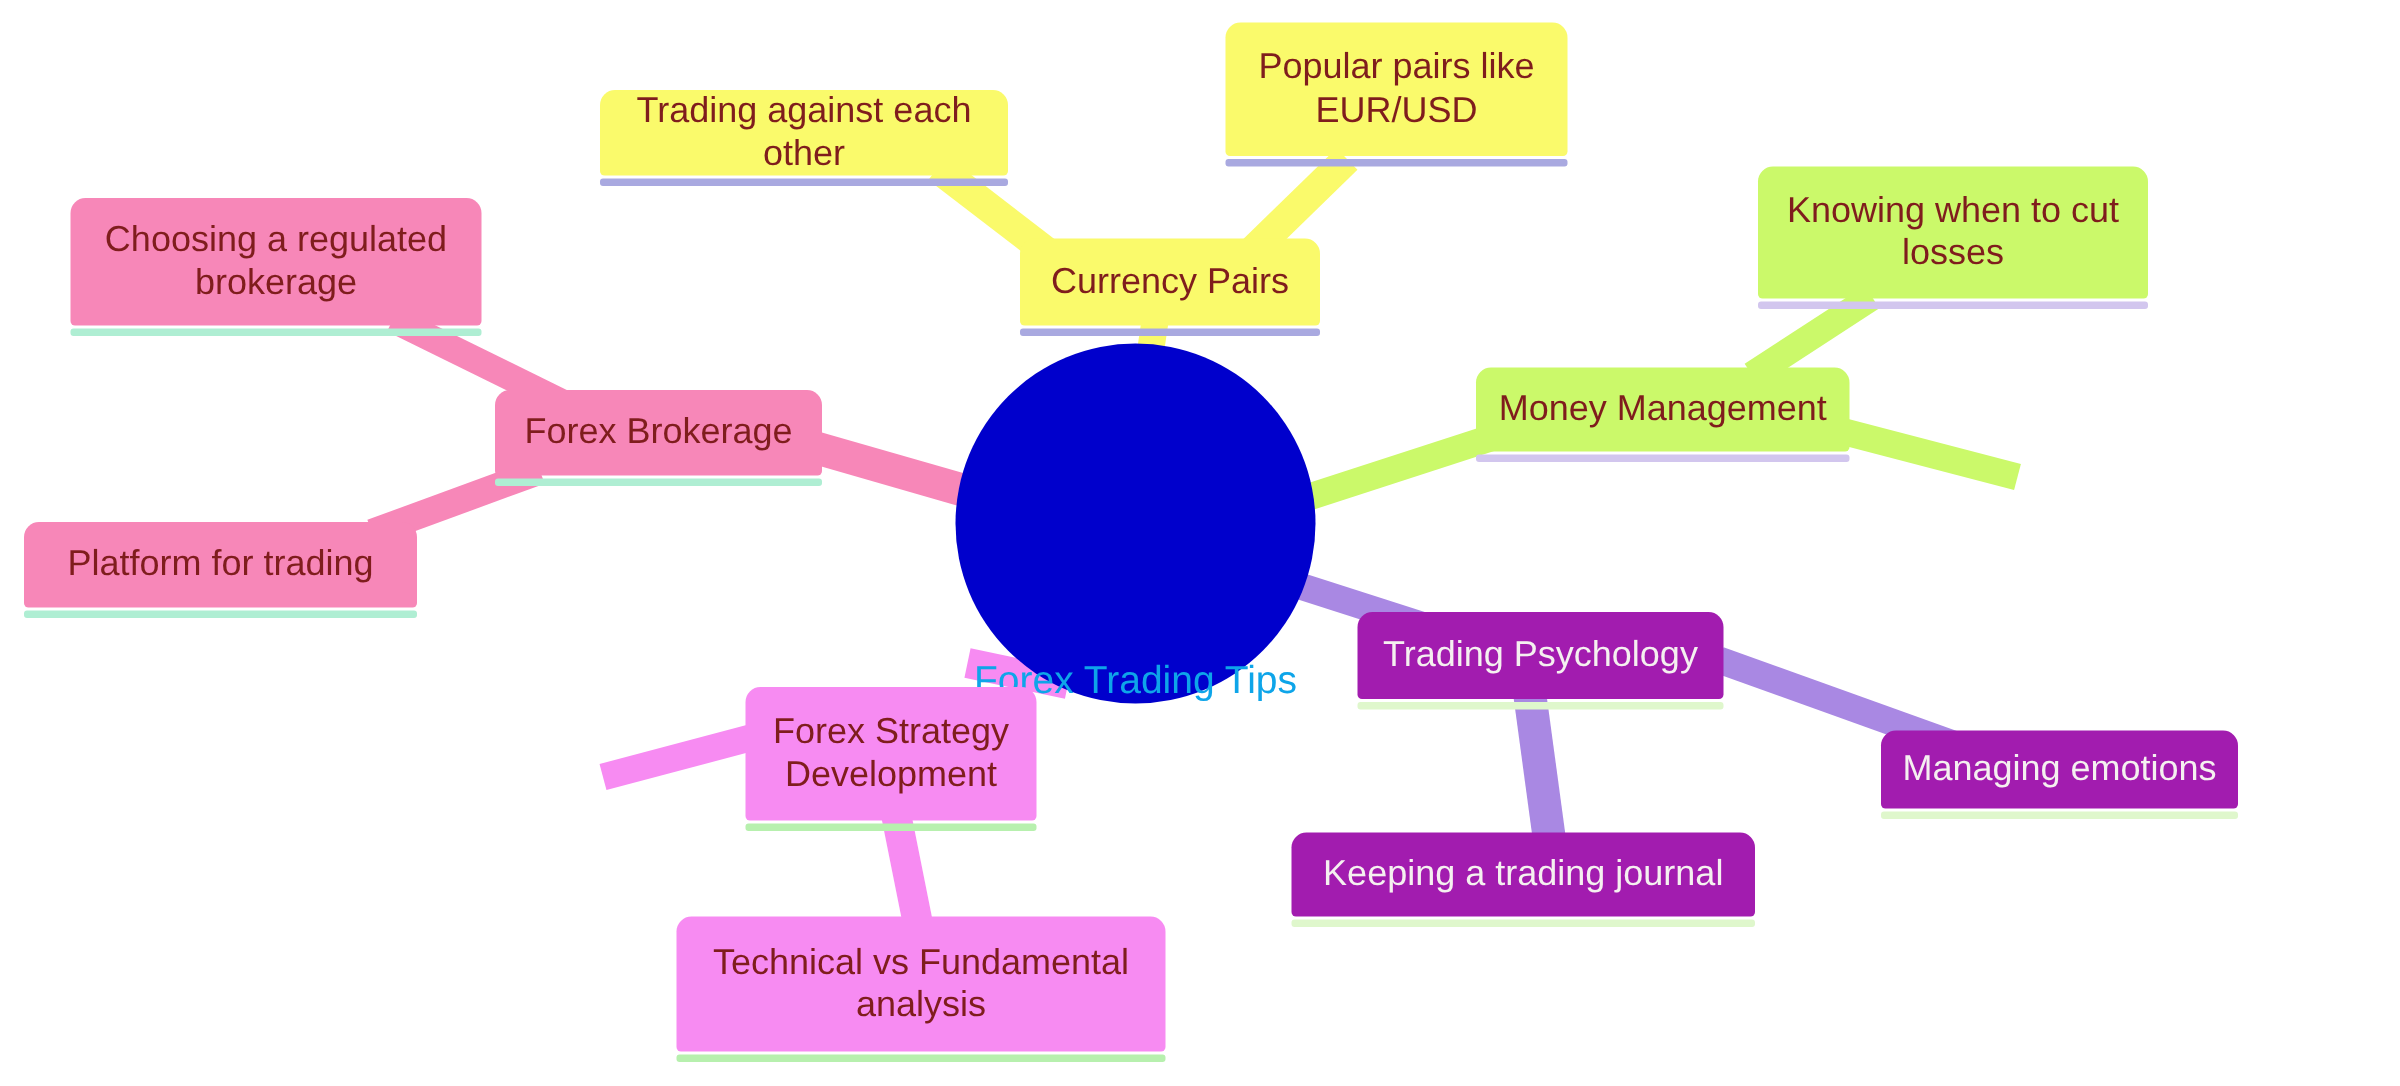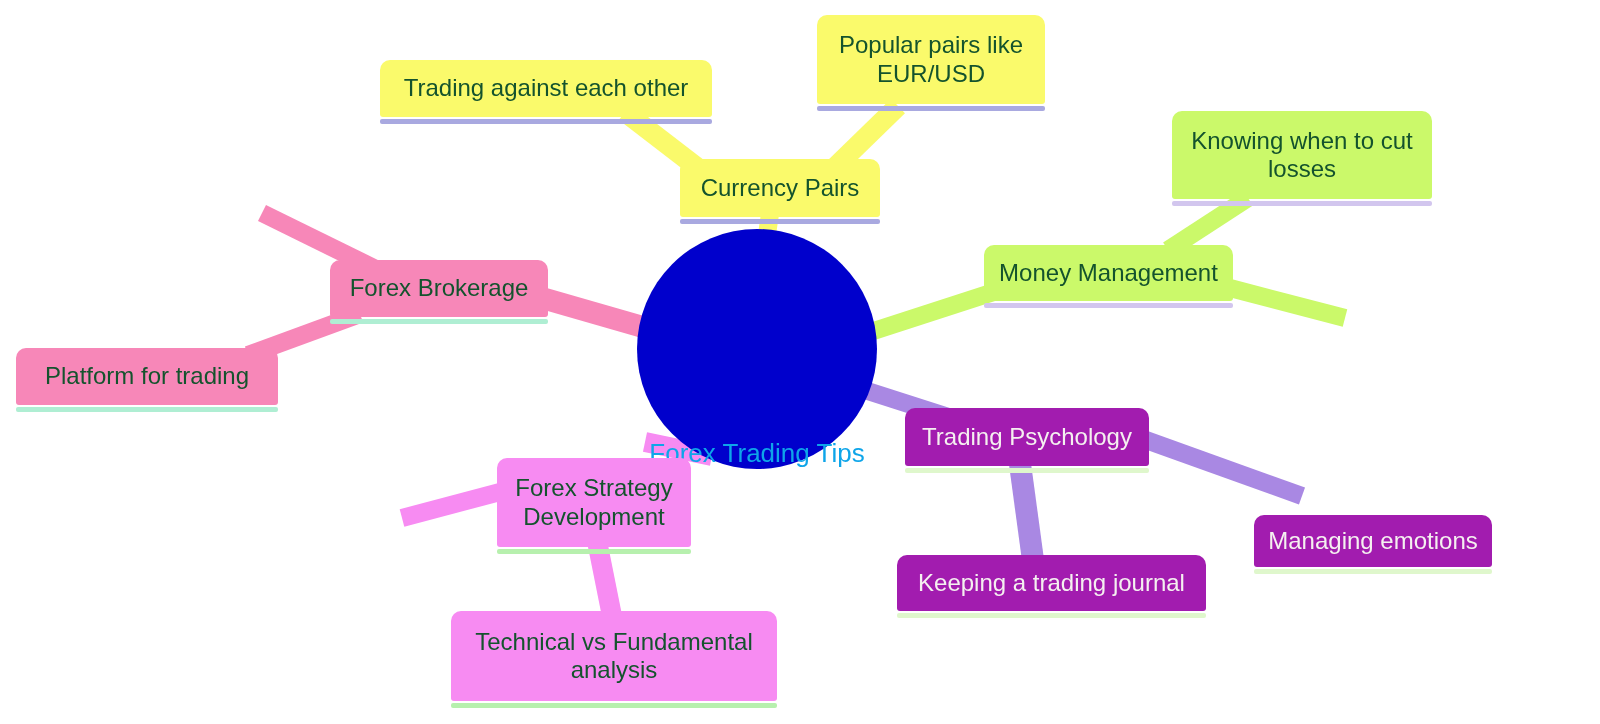--- a/index.html
+++ b/index.html
@@ -9,21 +9,21 @@
     background:#ffffff;
     overflow:hidden;
     font-family:"Liberation Sans","DejaVu Sans",sans-serif;
   }
   #links{position:absolute;left:0;top:0;width:1600px;height:724px;}
   .node{
     position:absolute;
     display:flex;align-items:center;justify-content:center;
     text-align:center;
     font-size:24px;line-height:1.18;
-    color:#14532d;
+    color:#7f1d1d;
     border-radius:10px 10px 3px 3px;
     padding:2px 8px;
     box-sizing:border-box;
     z-index:3;
   }
   .node::after{
     content:"";
     position:absolute;left:0;right:0;bottom:-7px;height:5px;
     border-radius:2px;
   }
@@ -72,54 +72,57 @@
 
     <line x1="852" y1="386" x2="958" y2="420" stroke-width="18" stroke="#a988e3"></line>
     <line x1="1020" y1="464" x2="1033" y2="560" stroke-width="22" stroke="#a988e3"></line>
     <line x1="1146" y1="440" x2="1302" y2="496" stroke-width="18" stroke="#a988e3"></line>
   </svg>
 
   <div id="root-circle">
     <span>Forex Trading Tips</span>
   </div>
 
-  <div class="node yellow" style="left:380px;top:60px;width:332px;height:57px;text-align:center;">
+  <div class="node yellow" style="left:400px;top:60px;width:272px;height:57px;text-align:center;">
     <span>Trading against each other</span>
   </div>
   <div class="node yellow" style="left:817px;top:15px;width:228px;height:89px;">
     <span>Popular pairs like EUR/USD</span>
   </div>
   <div class="node yellow" style="left:680px;top:159px;width:200px;height:58px;">
     <span>Currency Pairs</span>
   </div>
 
   <div class="node green" style="left:1172px;top:111px;width:260px;height:88px;">
     <span>Knowing when to cut losses</span>
   </div>
   <div class="node green" style="left:984px;top:245px;width:249px;height:56px;">
     <span>Money Management</span>
   </div>
 
+  <div class="node pink" style="left:47px;top:132px;width:274px;height:85px;">
+    <span>Choosing a regulated brokerage</span>
+  </div>
   <div class="node pink" style="left:330px;top:260px;width:218px;height:57px;">
     <span>Forex Brokerage</span>
   </div>
   <div class="node pink" style="left:16px;top:348px;width:262px;height:57px;">
     <span>Platform for trading</span>
   </div>
 
   <div class="node magenta" style="left:497px;top:431px;width:194px;height:89px;margin-top:27px;">
     <span>Forex Strategy Development</span>
   </div>
   <div class="node magenta" style="left:451px;top:611px;width:326px;height:90px;">
     <span>Technical vs Fundamental analysis</span>
   </div>
 
   <div class="node purple" style="left:905px;top:408px;width:244px;height:58px;">
     <span>Trading Psychology</span>
   </div>
-  <div class="node purple" style="left:1254px;top:487px;width:238px;height:52px;margin-top:28px;">
+  <div class="node purple" style="left:1254px;top:487px;width:238px;height:52px;">
     <span>Managing emotions</span>
   </div>
-  <div class="node purple" style="left:861px;top:555px;width:309px;height:56px;margin-left:36px;">
+  <div class="node purple" style="left:861px;top:555px;width:309px;height:56px;">
     <span>Keeping a trading journal</span>
   </div>
 
 </div>
 
 </body></html>

